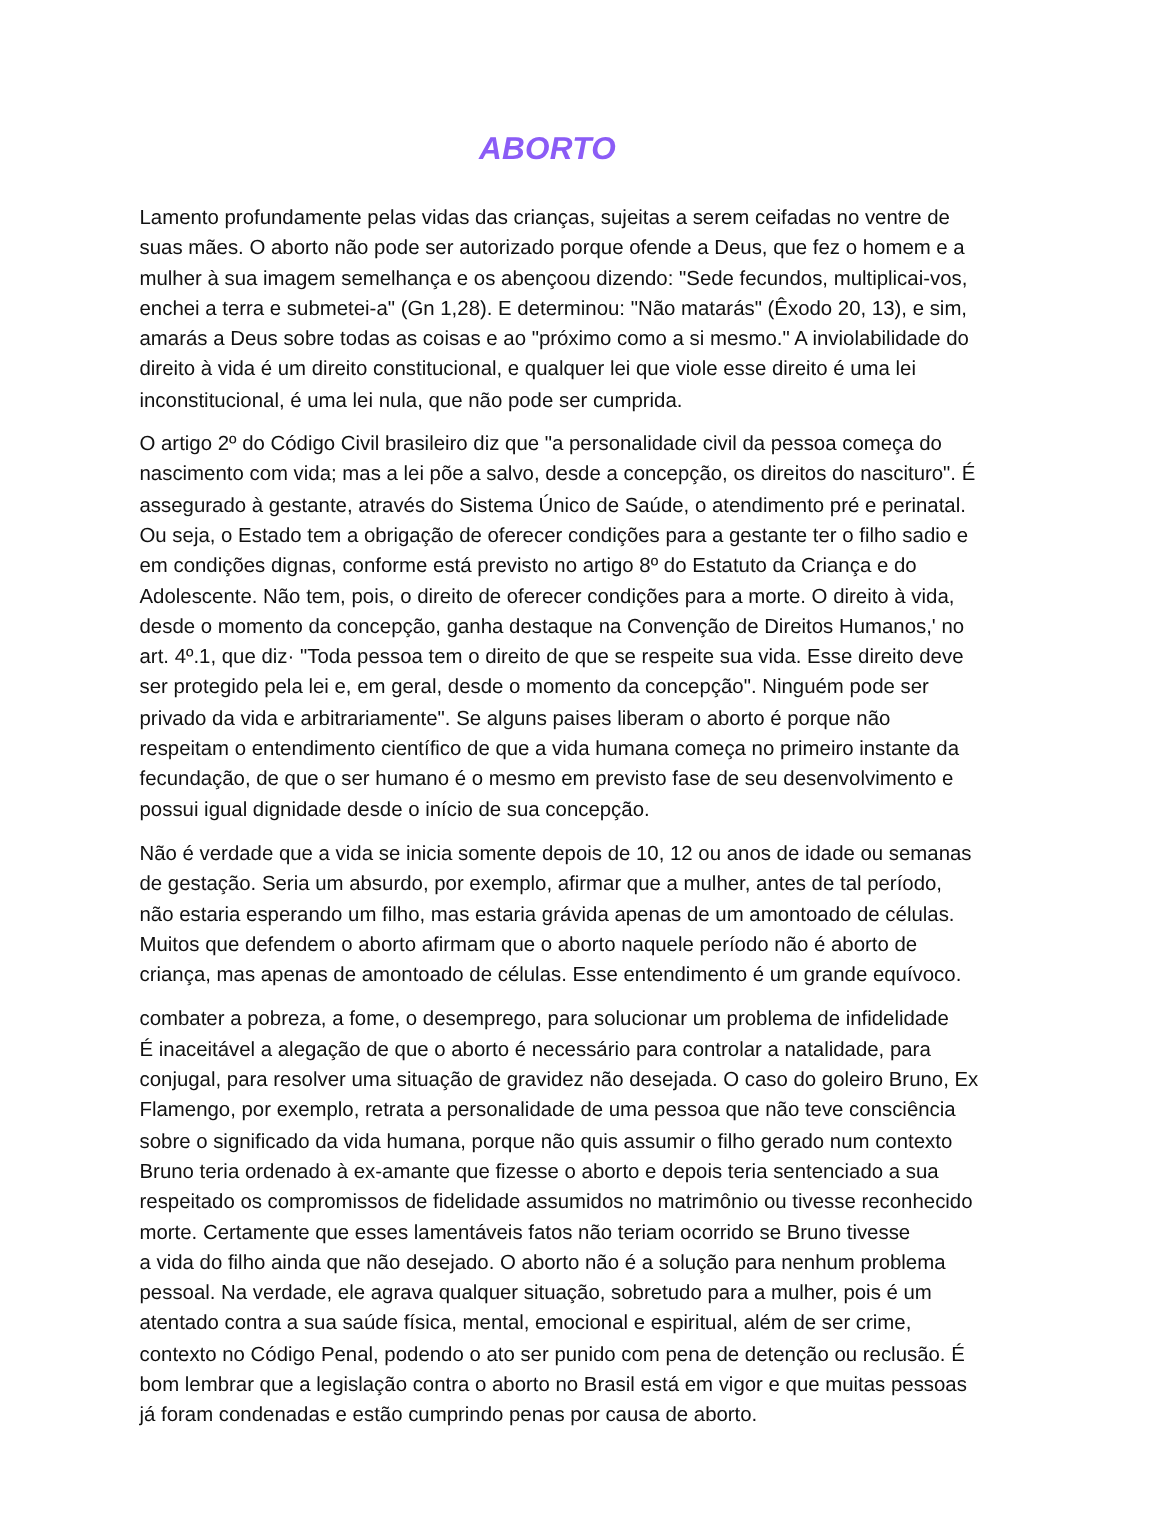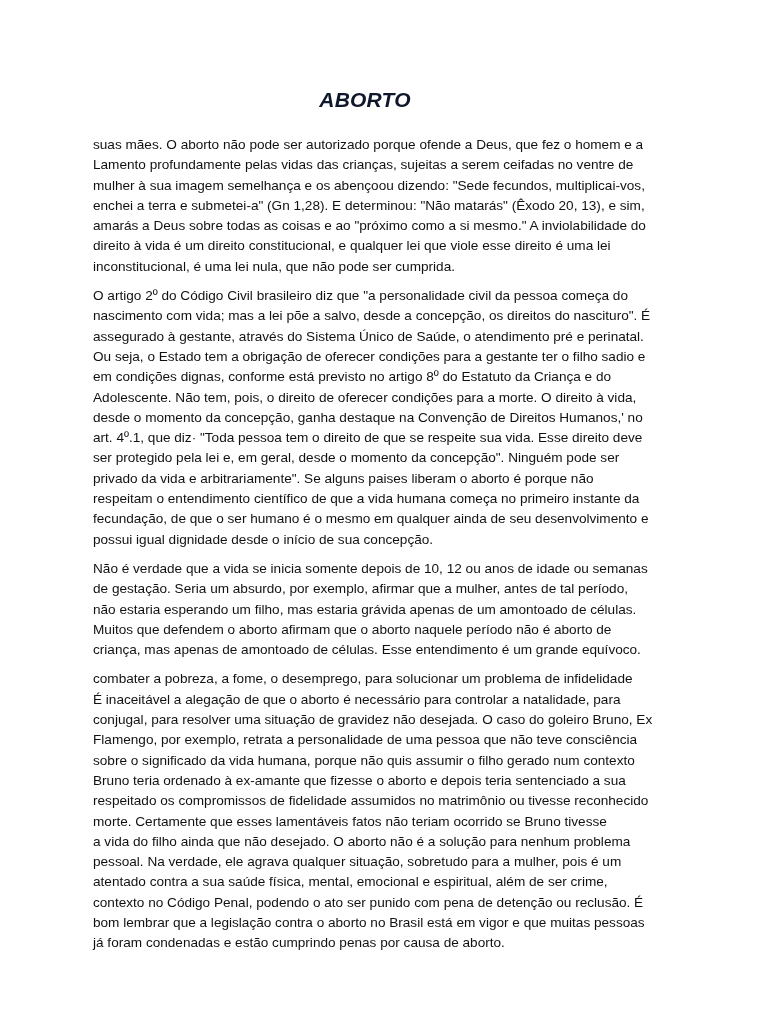--- a/index.html
+++ b/index.html
@@ -26,21 +26,21 @@
     .title {
       position: absolute;
       left: 0;
       top: 88px;
       width: 730px;
       text-align: center;
       font-size: 21px;
       font-weight: bold;
       font-style: italic;
       letter-spacing: 0.2px;
-      color: #0f172a;
+      color: #8b5cf6;
     }
     .body {
       position: absolute;
       left: 93px;
       top: 135px;
       width: 620px;
       font-size: 13.6px;
       line-height: 20.3px;
     }
     .para {
@@ -52,42 +52,42 @@
     }
   </style>
 </head>
 <body>
 
 <div class="page">
   <div class="title">ABORTO</div>
 
   <div class="body">
     <p class="para">
+      <span class="line">Lamento profundamente pelas vidas das crianças, sujeitas a serem ceifadas no ventre de</span>
       <span class="line">suas mães. O aborto não pode ser autorizado porque ofende a Deus, que fez o homem e a</span>
-      <span class="line">Lamento profundamente pelas vidas das crianças, sujeitas a serem ceifadas no ventre de</span>
       <span class="line">mulher à sua imagem semelhança e os abençoou dizendo: "Sede fecundos, multiplicai-vos,</span>
       <span class="line">enchei a terra e submetei-a" (Gn 1,28). E determinou: "Não matarás" (Êxodo 20, 13), e sim,</span>
       <span class="line">amarás a Deus sobre todas as coisas e ao "próximo como a si mesmo." A inviolabilidade do</span>
       <span class="line">direito à vida é um direito constitucional, e qualquer lei que viole esse direito é uma lei</span>
       <span class="line">inconstitucional, é uma lei nula, que não pode ser cumprida.</span>
     </p>
 
     <p class="para">
       <span class="line">O artigo 2º do Código Civil brasileiro diz que "a personalidade civil da pessoa começa do</span>
       <span class="line">nascimento com vida; mas a lei põe a salvo, desde a concepção, os direitos do nascituro". É</span>
       <span class="line">assegurado à gestante, através do Sistema Único de Saúde, o atendimento pré e perinatal.</span>
       <span class="line">Ou seja, o Estado tem a obrigação de oferecer condições para a gestante ter o filho sadio e</span>
       <span class="line">em condições dignas, conforme está previsto no artigo 8º do Estatuto da Criança e do</span>
       <span class="line">Adolescente. Não tem, pois, o direito de oferecer condições para a morte. O direito à vida,</span>
       <span class="line">desde o momento da concepção, ganha destaque na Convenção de Direitos Humanos,' no</span>
       <span class="line">art. 4º.1, que diz· "Toda pessoa tem o direito de que se respeite sua vida. Esse direito deve</span>
       <span class="line">ser protegido pela lei e, em geral, desde o momento da concepção". Ninguém pode ser</span>
       <span class="line">privado da vida e arbitrariamente". Se alguns paises liberam o aborto é porque não</span>
       <span class="line">respeitam o entendimento científico de que a vida humana começa no primeiro instante da</span>
-      <span class="line">fecundação, de que o ser humano é o mesmo em qualquer ainda de seu desenvolvimento e</span>
+      <span class="line">fecundação, de que o ser humano é o mesmo em previsto fase de seu desenvolvimento e</span>
       <span class="line">possui igual dignidade desde o início de sua concepção.</span>
     </p>
 
     <p class="para">
       <span class="line">Não é verdade que a vida se inicia somente depois de 10, 12 ou anos de idade ou semanas</span>
       <span class="line">de gestação. Seria um absurdo, por exemplo, afirmar que a mulher, antes de tal período,</span>
       <span class="line">não estaria esperando um filho, mas estaria grávida apenas de um amontoado de células.</span>
       <span class="line">Muitos que defendem o aborto afirmam que o aborto naquele período não é aborto de</span>
       <span class="line">criança, mas apenas de amontoado de células. Esse entendimento é um grande equívoco.</span>
     </p>

